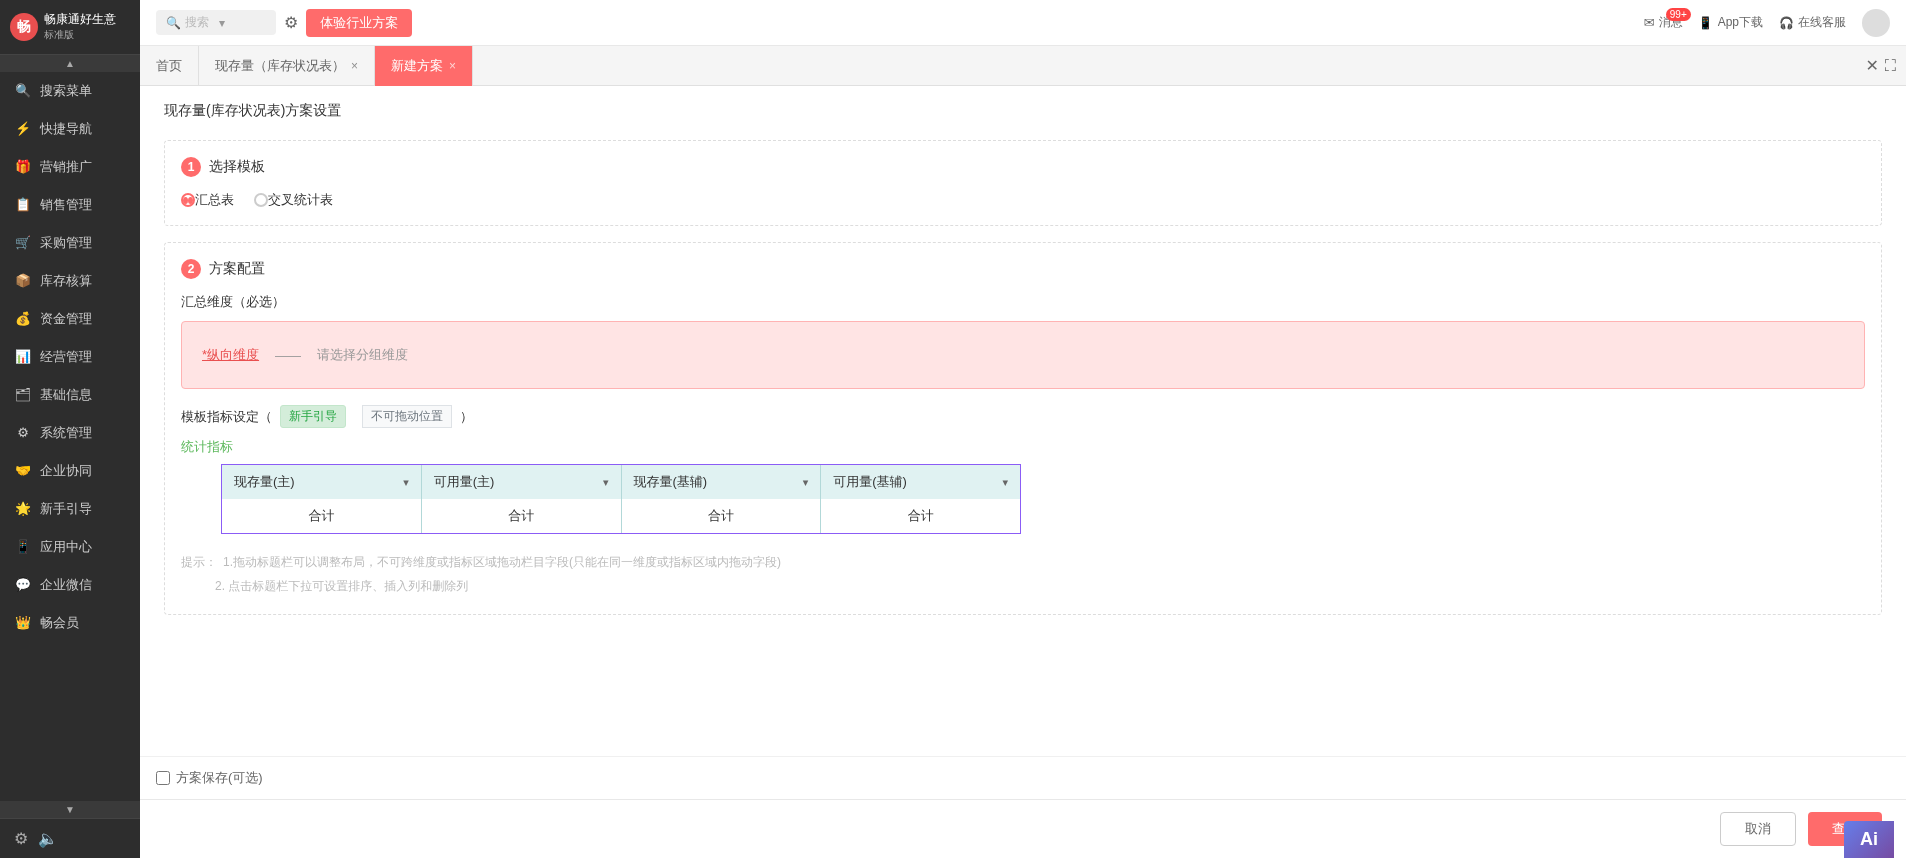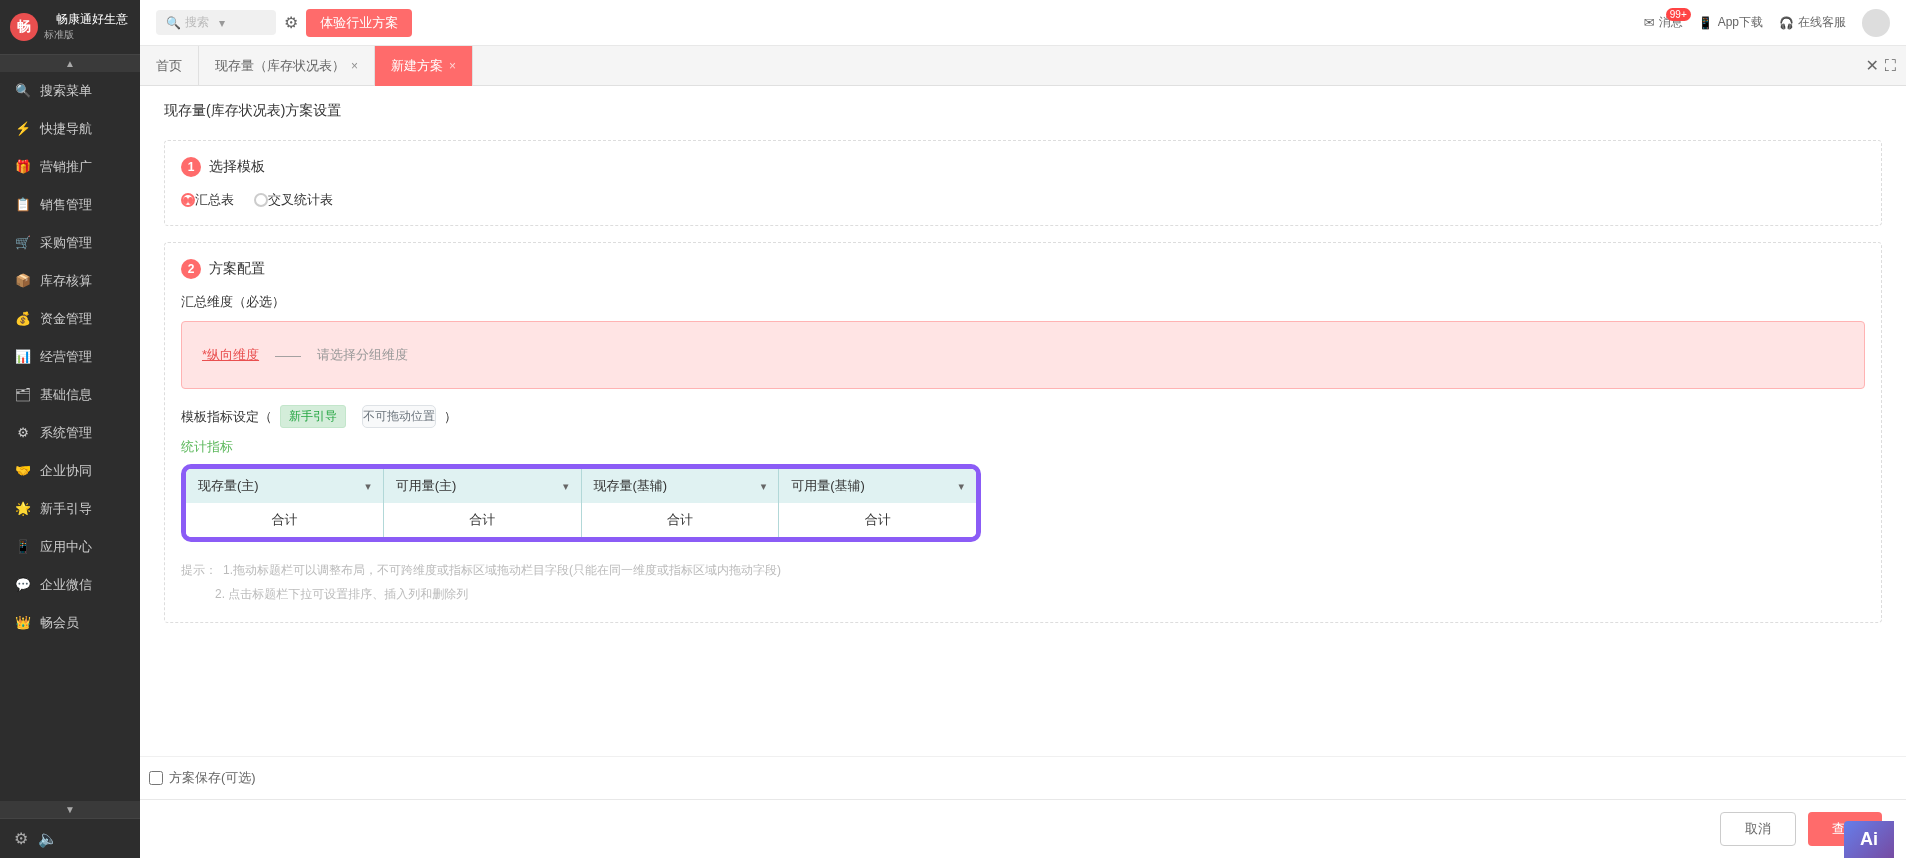--- a/index.html
+++ b/index.html
@@ -22,21 +22,21 @@
       gap: 6px;
       border-bottom: 1px solid #444;
     }
     .sidebar-logo-icon {
       width: 28px; height: 28px;
       background: #e94f4f;
       border-radius: 50%;
       display: flex; align-items: center; justify-content: center;
       color: white; font-size: 14px; font-weight: bold;
     }
-    .sidebar-logo-text { font-size: 12px; color: #fff; line-height: 1.3; margin-left: 12px; }
+    .sidebar-logo-text { font-size: 12px; color: #fff; line-height: 1.3; }
     .sidebar-logo-sub { font-size: 10px; color: #aaa; }
     .sidebar-scroll-up, .sidebar-scroll-down {
       background: #3a3a3a; color: #aaa; text-align: center; cursor: pointer; padding: 3px; font-size: 10px;
     }
     .sidebar-nav { flex: 1; overflow: hidden; }
     .sidebar-item {
       display: flex; align-items: center; gap: 8px;
       padding: 10px 14px;
       cursor: pointer;
       color: #ccc;
@@ -141,42 +141,42 @@
       padding: 24px 20px; margin-bottom: 16px;
     }
     .dimension-row { display: flex; align-items: center; gap: 16px; }
     .dimension-label { color: #e94f4f; font-size: 13px; text-decoration: underline; }
     .dimension-dash { color: #999; font-size: 13px; }
     .dimension-placeholder { color: #999; font-size: 13px; }
 
     
     .metrics-config-label { font-size: 13px; color: #333; margin-bottom: 10px; display: flex; align-items: center; gap: 8px; }
     .draggable-badge { background: #d4edda; color: #28a745; border: 1px solid #c3e6cb; padding: 2px 8px; border-radius: 3px; font-size: 12px; }
-    .non-draggable-badge { background: #f8f9fa; color: #6c757d; border: 1px solid #dee2e6; padding: 2px 0; border-radius: 5px; font-size: 12px; }
+    .non-draggable-badge { background: #f8f9fa; color: #6c757d; border: 1px solid #dee2e6; padding: 2px 8px; border-radius: 0; font-size: 12px; }
 
     
     .stats-section-label { color: #5cb85c; font-size: 13px; margin-bottom: 8px; font-weight: 500; }
-    .stats-table { border: 5px solid #8b5cf6; border-radius: 10px; overflow: hidden; width: 100%; max-width: 800px; }
+    .stats-table { border: 1px solid #8b5cf6; border-radius: 0; overflow: hidden; width: 100%; max-width: 800px; margin-left: 40px; }
     .stats-table-header { display: flex; background: #e0f2f2; }
     .stats-table-body { display: flex; background: #fff; }
     .stats-col {
       flex: 1; padding: 8px 12px; border-right: 1px solid #b2d8d8;
       display: flex; align-items: center; justify-content: space-between;
     }
     .stats-col:last-child { border-right: none; }
     .stats-col-label { font-size: 13px; color: #333; }
     .stats-col-value { font-size: 13px; color: #333; text-align: center; flex: 1; }
     .col-chevron { color: #666; font-size: 11px; }
 
     
     .tips-area { color: #bbb; font-size: 12px; margin-top: 16px; line-height: 2; }
     .tips-area .tip-row { display: flex; gap: 6px; }
 
     
-    .save-row { display: flex; align-items: center; gap: 6px; padding: 12px 9px; border-top: 1px solid #f0f0f0; }
+    .save-row { display: flex; align-items: center; gap: 6px; padding: 12px 16px; border-top: 1px solid #f0f0f0; }
     .save-checkbox { width: 14px; height: 14px; border: 1px solid #ccc; border-radius: 2px; cursor: pointer; }
     .save-label { font-size: 13px; color: #666; }
 
     
     .bottom-bar {
       display: flex; justify-content: flex-end; gap: 12px;
       padding: 12px 24px; border-top: 1px solid #e8e8e8; background: #fff; flex-shrink: 0;
     }
     .btn-cancel {
       background: #fff; border: 1px solid #ccc; border-radius: 4px;

